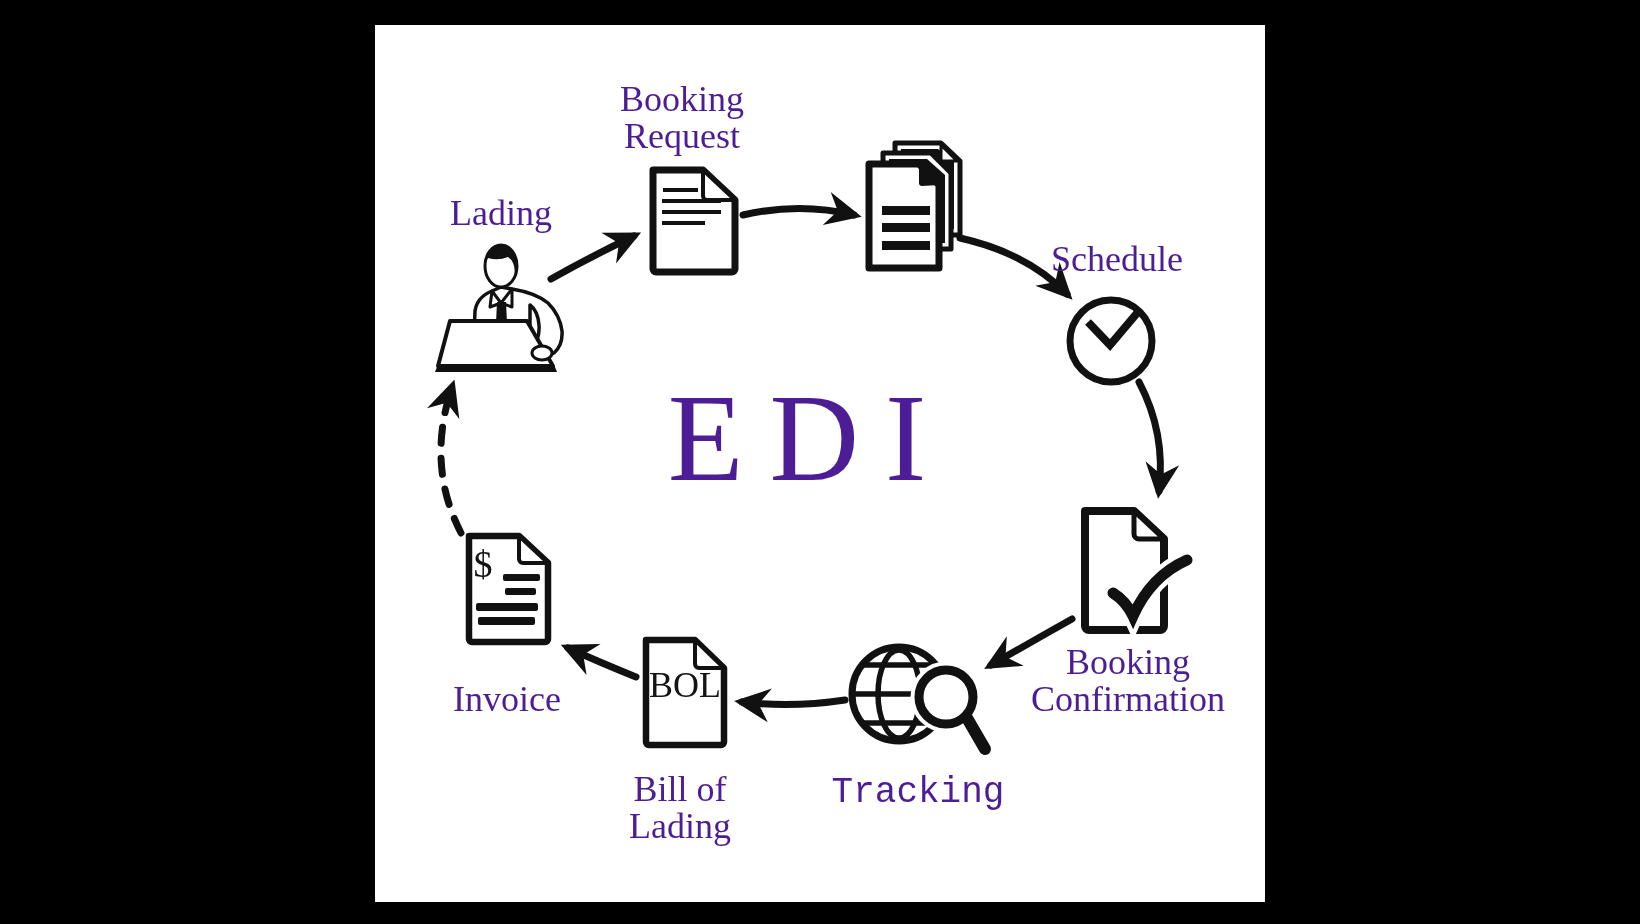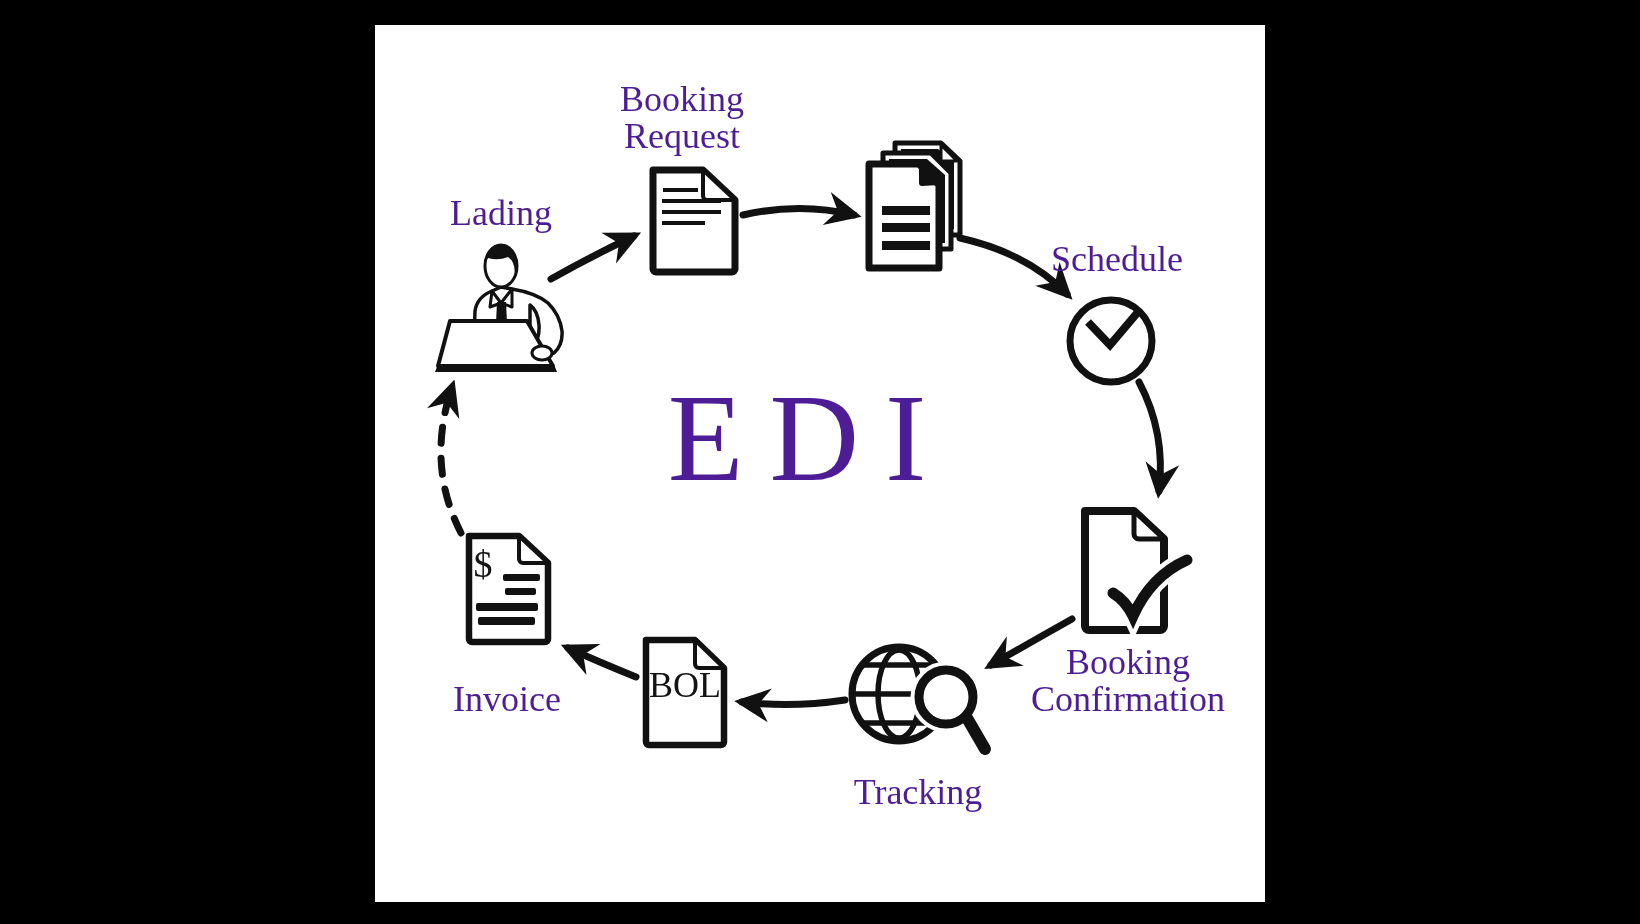--- a/index.html
+++ b/index.html
@@ -88,35 +88,37 @@
 
   <div class="label" style="left:753px;top:619px;">Booking
 Confirmation</div>
   <svg class="icon" style="left:696px;top:478px;" width="135" height="135" viewBox="0 0 135 135">
     <path class="doc-stroke" stroke-width="8" d="M14 8 H63 L93 36 V123 a4 4 0 0 1 -4 4 H18 a4 4 0 0 1 -4 -4 Z"></path>
     <path class="doc-stroke" stroke-width="5" d="M63 8 V31 a5 5 0 0 0 5 5 H93 Z"></path>
     <path d="M42 90 Q55 98 62 113 Q80 73 116 57" fill="none" stroke="#fff" stroke-width="20" stroke-linecap="round"></path>
     <path d="M42 90 Q55 98 62 113 Q80 73 116 57" fill="none" stroke="#111" stroke-width="11" stroke-linecap="round"></path>
   </svg>
 
-  <div class="label" style="left:543px;top:749px;">Tracking</div>
+  <div class="label" style="left:543px;top:749px;font-family:Liberation Mono, monospace;">Tracking</div>
   <svg class="icon" style="left:468px;top:612px;" width="156" height="126" viewBox="0 0 156 126">
     <g fill="none" stroke="#111">
       <circle cx="56" cy="57" r="47" stroke-width="7"></circle>
       <ellipse cx="56" cy="57" rx="21" ry="44" stroke-width="5.5"></ellipse>
       <line x1="19" y1="28" x2="93" y2="28" stroke-width="5.5"></line>
       <line x1="9" y1="57" x2="103" y2="57" stroke-width="5.5"></line>
       <line x1="19" y1="86" x2="93" y2="86" stroke-width="5.5"></line>
     </g>
     <line x1="124" y1="81" x2="142" y2="112" stroke="#fff" stroke-width="19" stroke-linecap="round"></line>
     <circle cx="103" cy="60" r="27" fill="#fff" stroke="#fff" stroke-width="17"></circle>
     <circle cx="103" cy="60" r="27" fill="#fff" stroke="#111" stroke-width="9"></circle>
     <line x1="124" y1="81" x2="142" y2="112" stroke="#111" stroke-width="12" stroke-linecap="round"></line>
   </svg>
 
+  <div class="label" style="left:305px;top:746px;">Bill of
+Lading</div>
   <svg class="icon" style="left:265px;top:612px;" width="90" height="111" viewBox="0 0 90 111">
     <path class="doc-stroke" stroke-width="6.5" d="M6 3 H55 L84 31 V105 a3 3 0 0 1 -3 3 H9 a3 3 0 0 1 -3 -3 Z"></path>
     <path class="doc-stroke" stroke-width="4" d="M55 3 V27 a4 4 0 0 0 4 4 H84 Z"></path>
     <text x="45" y="60" text-anchor="middle" class="svgtext" font-size="36">BOL</text>
   </svg>
 
   <div class="label" style="left:132px;top:656px;">Invoice</div>
   <svg class="icon" style="left:88px;top:508px;" width="89" height="112" viewBox="0 0 89 112">
     <path class="doc-stroke" stroke-width="6.5" d="M6 3 H56 L85 30 V106 a3 3 0 0 1 -3 3 H9 a3 3 0 0 1 -3 -3 Z"></path>
     <path class="doc-stroke" stroke-width="4" d="M56 3 V26 a4 4 0 0 0 4 4 H85 Z"></path>

